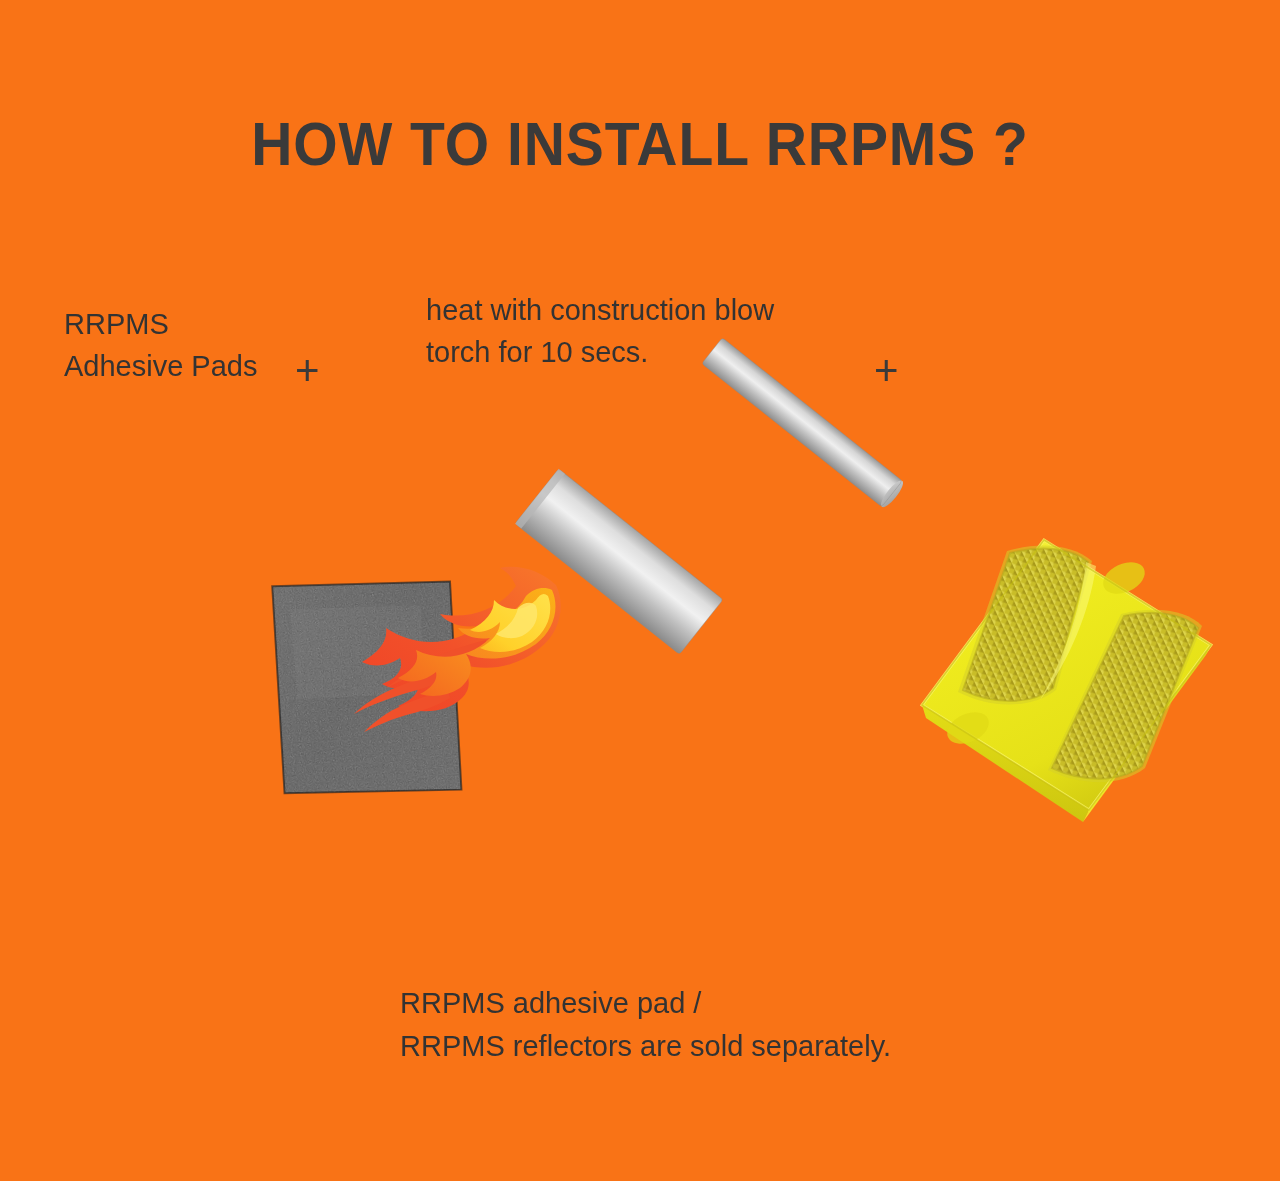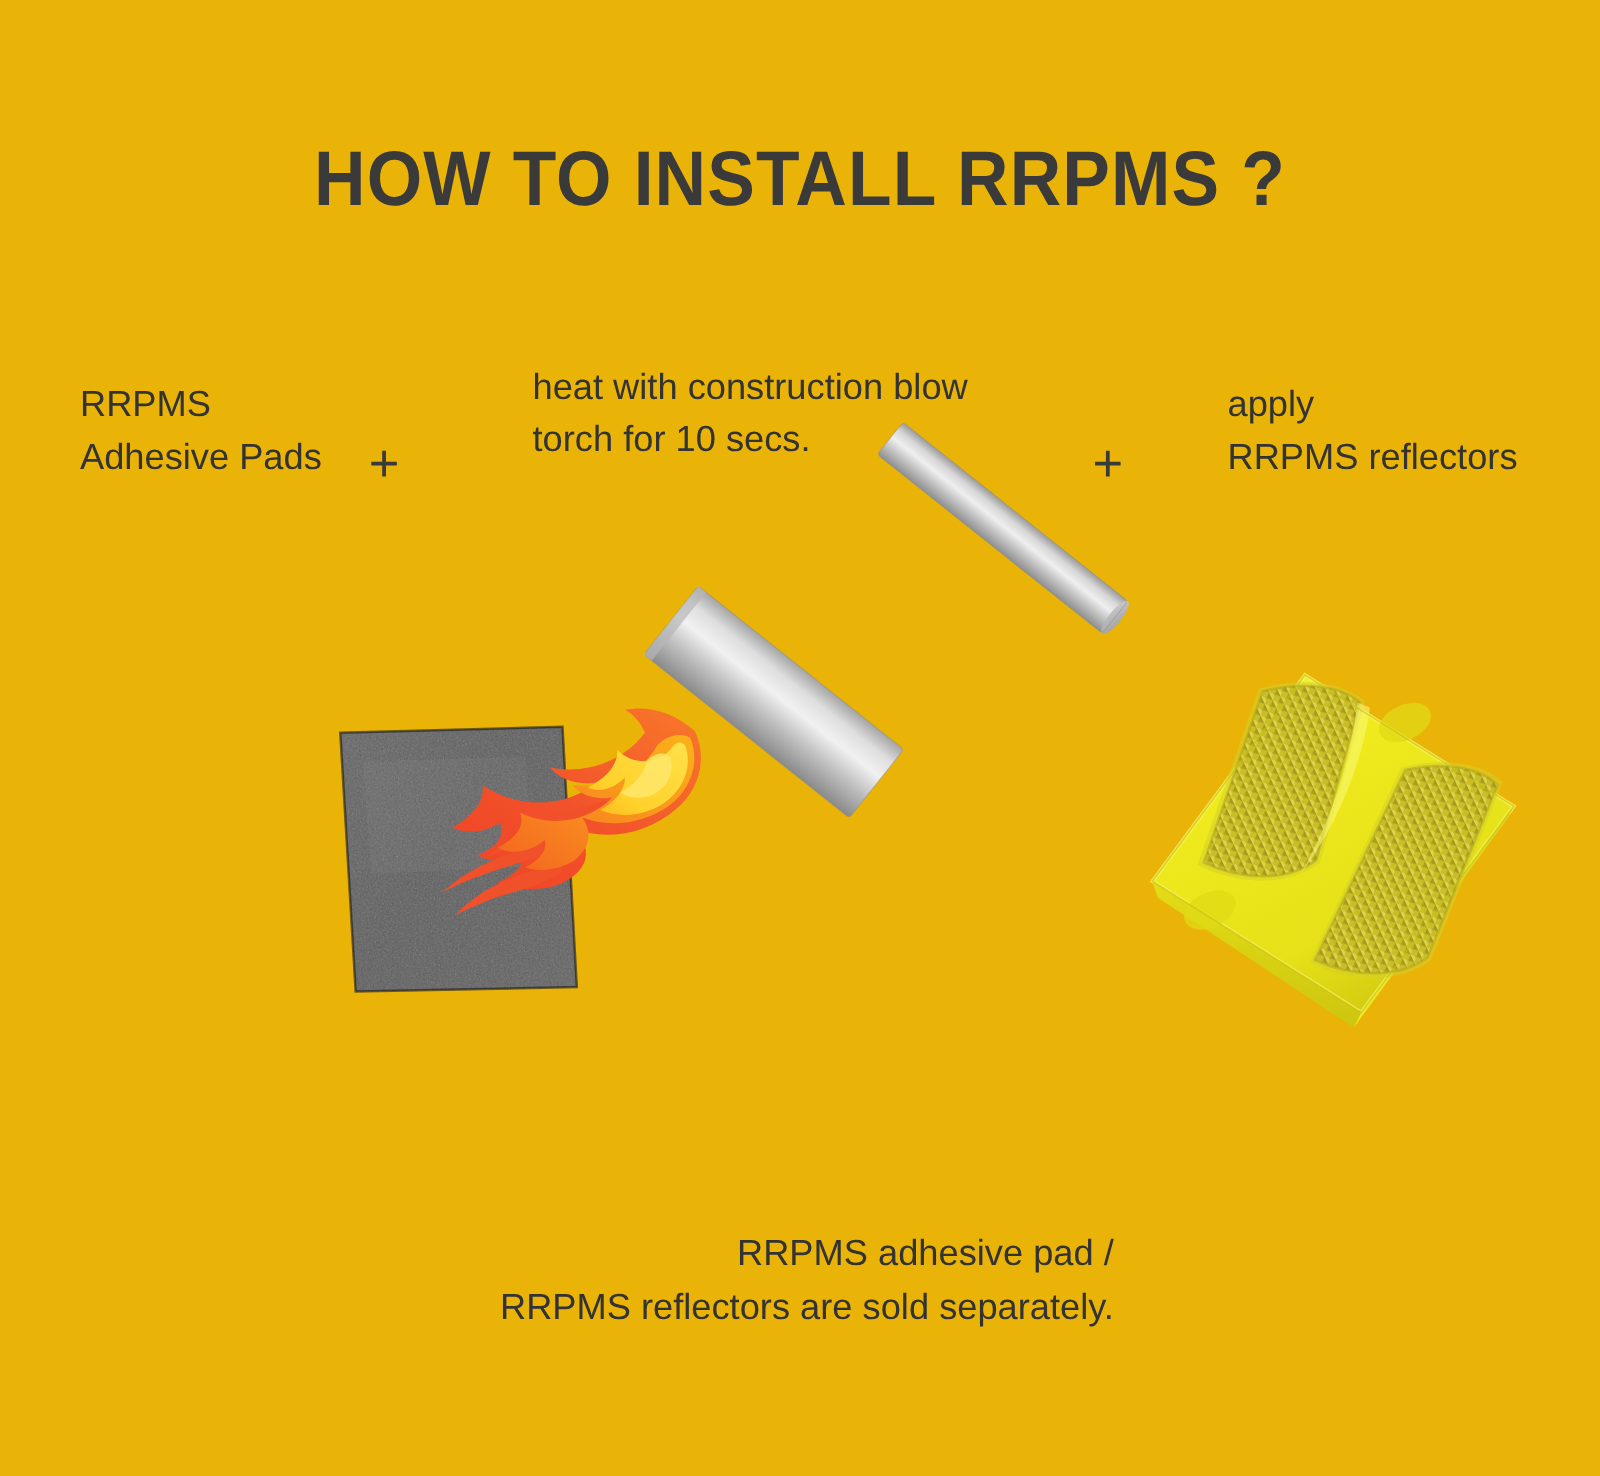--- a/index.html
+++ b/index.html
@@ -12,21 +12,21 @@
     height: 1181px;
     position: relative;
     overflow: hidden;
     font-family: "Liberation Sans", sans-serif;
     color: #333333;
     -webkit-font-smoothing: antialiased;
   }
   .canvas {
     position: absolute;
     inset: 0;
-    background: #eab308;
+    background: #f97316;
   }
 
   
   .title {
     position: absolute;
     left: 0;
     top: 108px;
     width: 1280px;
     text-align: center;
     font-family: "Liberation Sans Narrow", "Liberation Sans", sans-serif;
@@ -71,21 +71,20 @@
     white-space: pre-line;
   }
   .footer-note {
     position: absolute;
     left: 400px;
     top: 982px;
     font-size: 29px;
     line-height: 1.47;
     color: #333333;
     white-space: pre-line;
-    text-align: right;
   }
 
   
   .illus {
     position: absolute;
     left: 0; top: 0;
     width: 1280px;
     height: 1181px;
     pointer-events: none;
   }
@@ -101,22 +100,20 @@
   <div class="caption cap-pads">RRPMS
 Adhesive Pads</div>
 
   <div class="plus plus-1">+</div>
 
   <div class="caption cap-torch">heat with construction blow
 torch for 10 secs.</div>
 
   <div class="plus plus-2">+</div>
 
-  <div class="caption cap-apply">apply
-RRPMS reflectors</div>
 
   <div class="illus">
     <svg width="1280" height="1181" viewBox="0 0 1280 1181" xmlns="http://www.w3.org/2000/svg">
       <defs>
 
         <filter id="grain" x="-10%" y="-10%" width="120%" height="120%">
           <feTurbulence type="fractalNoise" baseFrequency="0.9" numOctaves="4" seed="7" result="n"></feTurbulence>
           <feColorMatrix in="n" type="saturate" values="0"></feColorMatrix>
           <feComponentTransfer result="g">
             <feFuncA type="linear" slope="0.85" intercept="0"></feFuncA>

